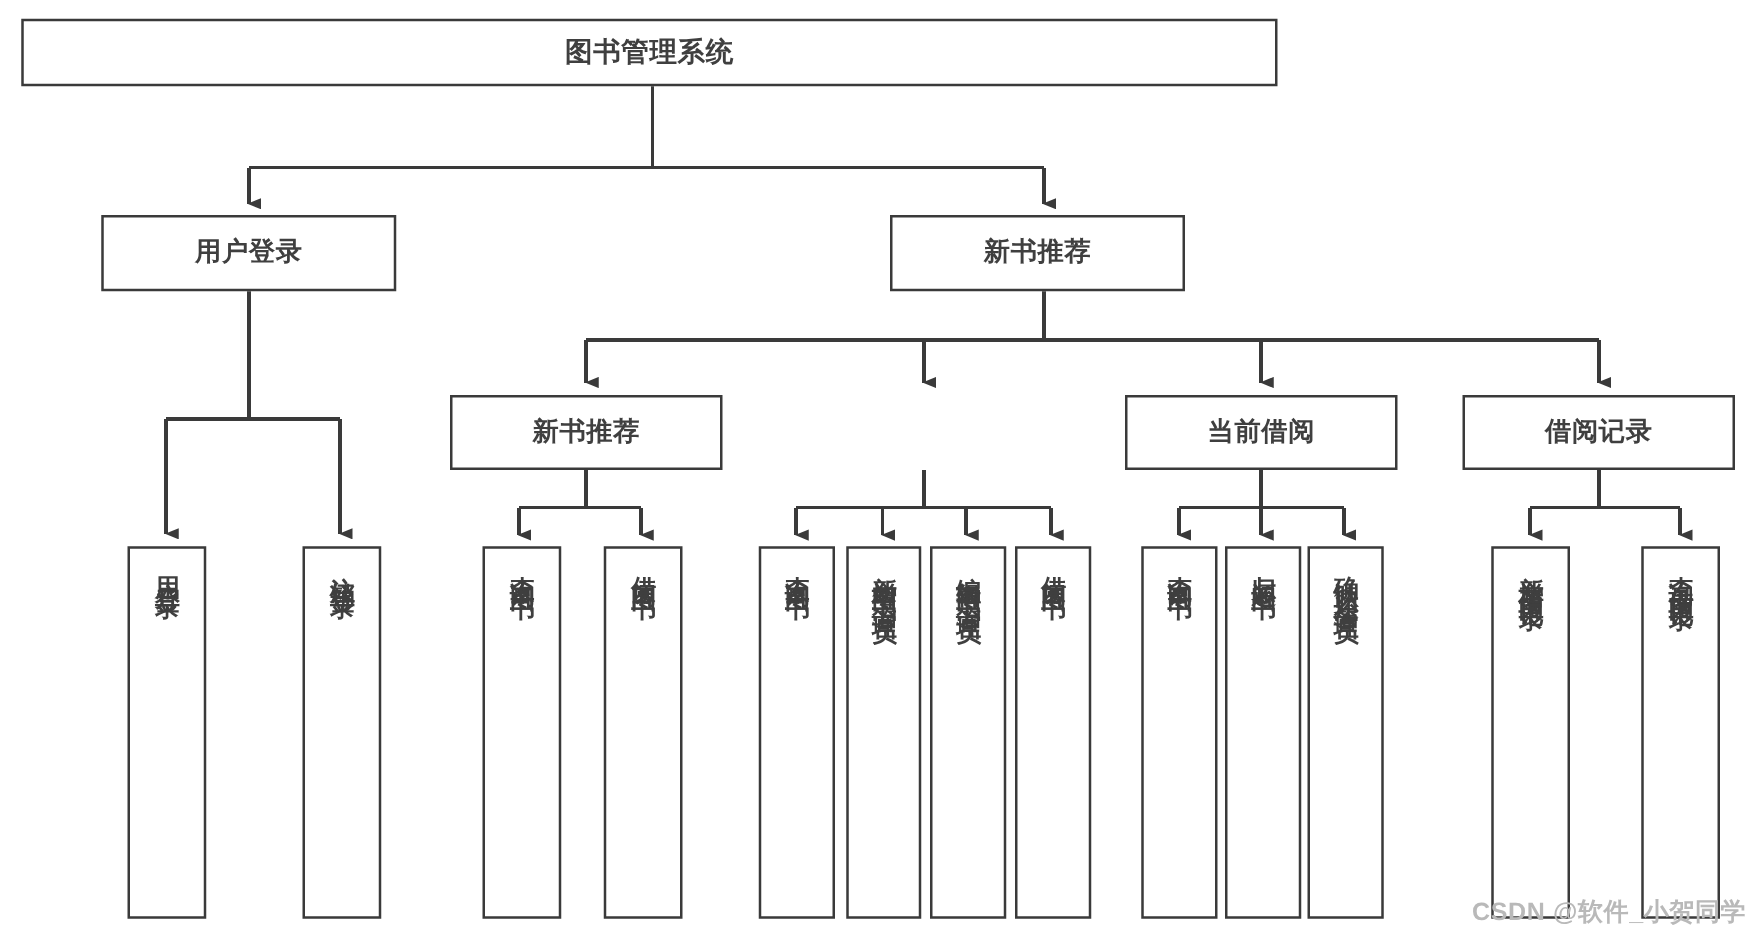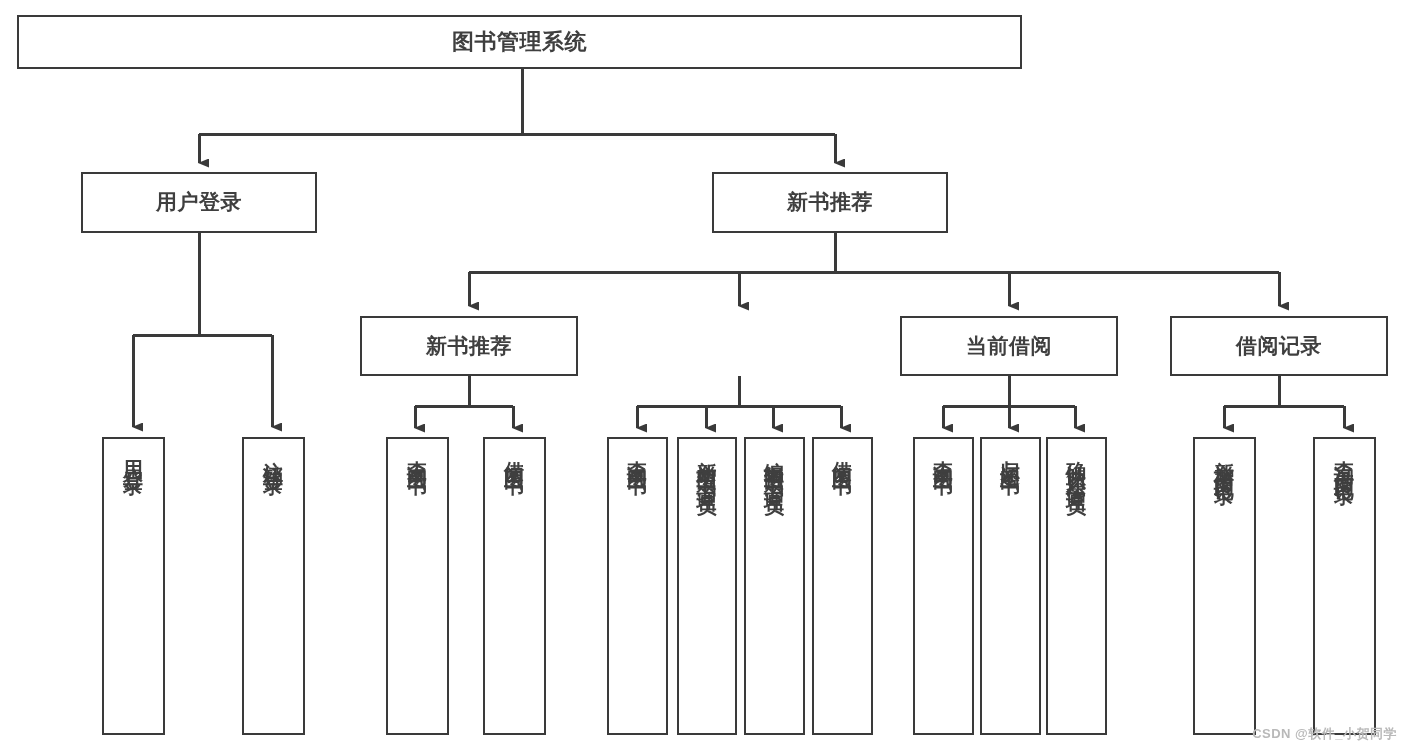--- a/index.html
+++ b/index.html
@@ -69,21 +69,21 @@
     font-size: 20px;
     line-height: 1.0;
     letter-spacing: 5px;
     white-space: nowrap;
     max-height: 100%;
   }
   #watermark {
     position: absolute;
     right: 8px;
     bottom: 4px;
-    font-size: 13px;
+    font-size: 20px;
     color: #b9b9b9;
     white-space: nowrap;
     letter-spacing: 0.5px;
   }
 </style>
 </head>
 <body>
 
 <div id="diagram-root">
 

